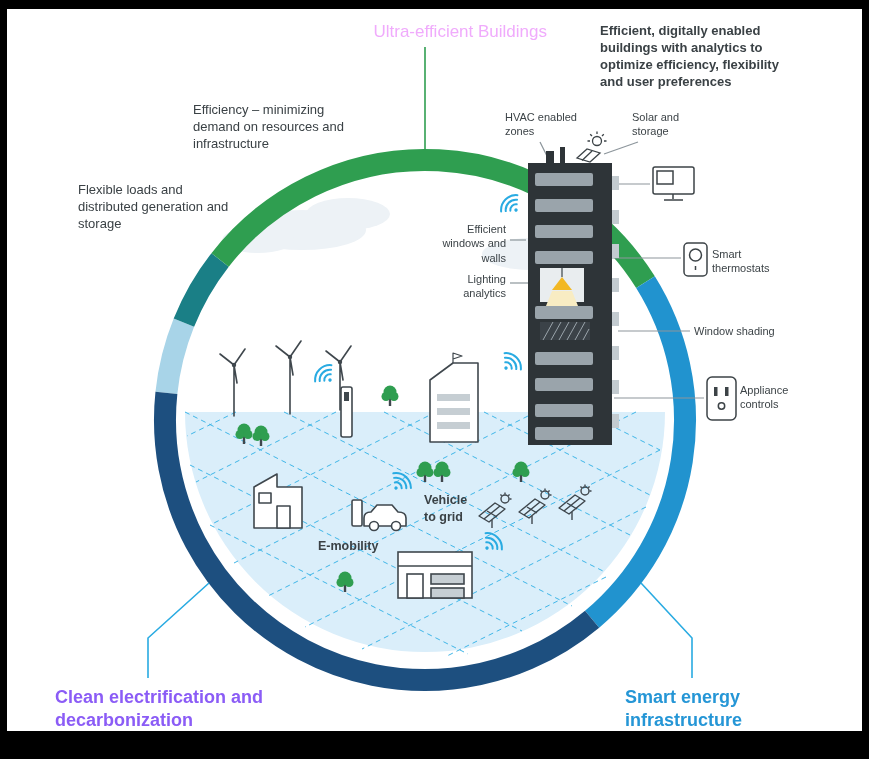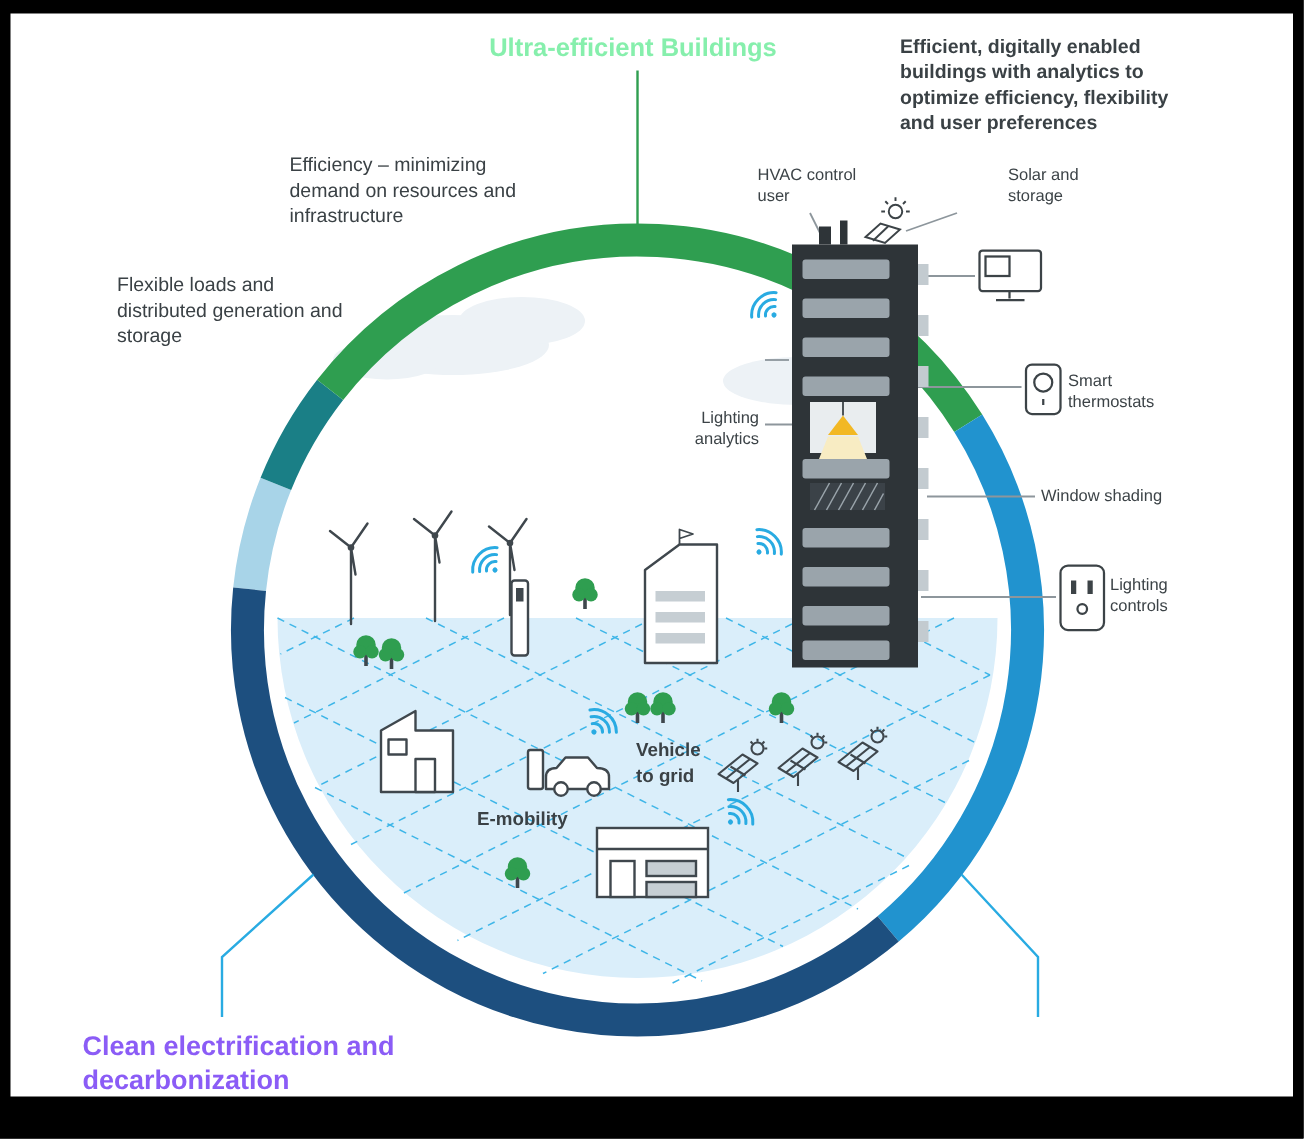--- a/index.html
+++ b/index.html
@@ -4,21 +4,21 @@
 <style>
   html,body{margin:0;padding:0;background:#000;}
   .frame{position:relative;width:869px;height:759px;background:#000;overflow:hidden;
          font-family:"Liberation Sans", sans-serif;}
   .paper{position:absolute;left:7px;top:9px;width:855px;height:722px;background:#ffffff;}
   .abs{position:absolute;}
   .txt{position:absolute;color:#3a4145;font-size:13px;line-height:1.32;}
   .txt.b{font-weight:bold;}
   .small{font-size:11px;line-height:1.3;color:#3c4347;}
   .right{text-align:right;}
-  .title{position:absolute;font-size:17px;font-weight:bold;color:#86efac;text-align:center;}
+  .title{position:absolute;font-size:17px;font-weight:normal;color:#f0abfc;text-align:right;}
   .corner{position:absolute;font-size:18px;font-weight:bold;line-height:1.28;}
   svg{display:block;}
 </style>
 </head>
 <body>
 
 <div class="frame">
   <div class="paper"></div>
 
   <svg class="abs" style="left:0;top:0;" width="869" height="759" viewBox="0 0 869 759">
@@ -296,20 +296,22 @@
 
   <div class="txt" style="left:78px;top:181px;width:152px;">Flexible loads and distributed generation and storage</div>
 
 
   <div class="txt b" style="left:424px;top:492px;width:52px;font-size:12.5px;">Vehicle to grid</div>
 
   <div class="txt b" style="left:318px;top:538px;width:80px;font-size:12.5px;">E-mobility</div>
 
   <div class="corner" style="left:55px;top:686px;width:230px;color:#8b5cf6;">Clean electrification and decarbonization</div>
 
-
-  <div class="txt small" style="left:505px;top:110px;width:76px;">HVAC control user</div>
-  <div class="txt small" style="left:632px;top:110px;width:58px;margin-left:40px;">Solar and storage</div>
+  <div class="corner" style="left:625px;top:686px;width:170px;color:#2596d6;">Smart energy infrastructure</div>
+
+  <div class="txt small" style="left:505px;top:110px;width:76px;">HVAC enabled zones</div>
+  <div class="txt small" style="left:632px;top:110px;width:58px;">Solar and storage</div>
   <div class="txt small" style="left:712px;top:247px;width:76px;">Smart thermostats</div>
+  <div class="txt small right" style="left:438px;top:222px;width:68px;">Efficient windows and walls</div>
   <div class="txt small right" style="left:446px;top:272px;width:60px;">Lighting analytics</div>
   <div class="txt small" style="left:694px;top:324px;width:95px;">Window shading</div>
-  <div class="txt small" style="left:740px;top:383px;width:62px;">Lighting controls</div>
+  <div class="txt small" style="left:740px;top:383px;width:62px;">Appliance controls</div>
 </div>
 
 </body></html>

